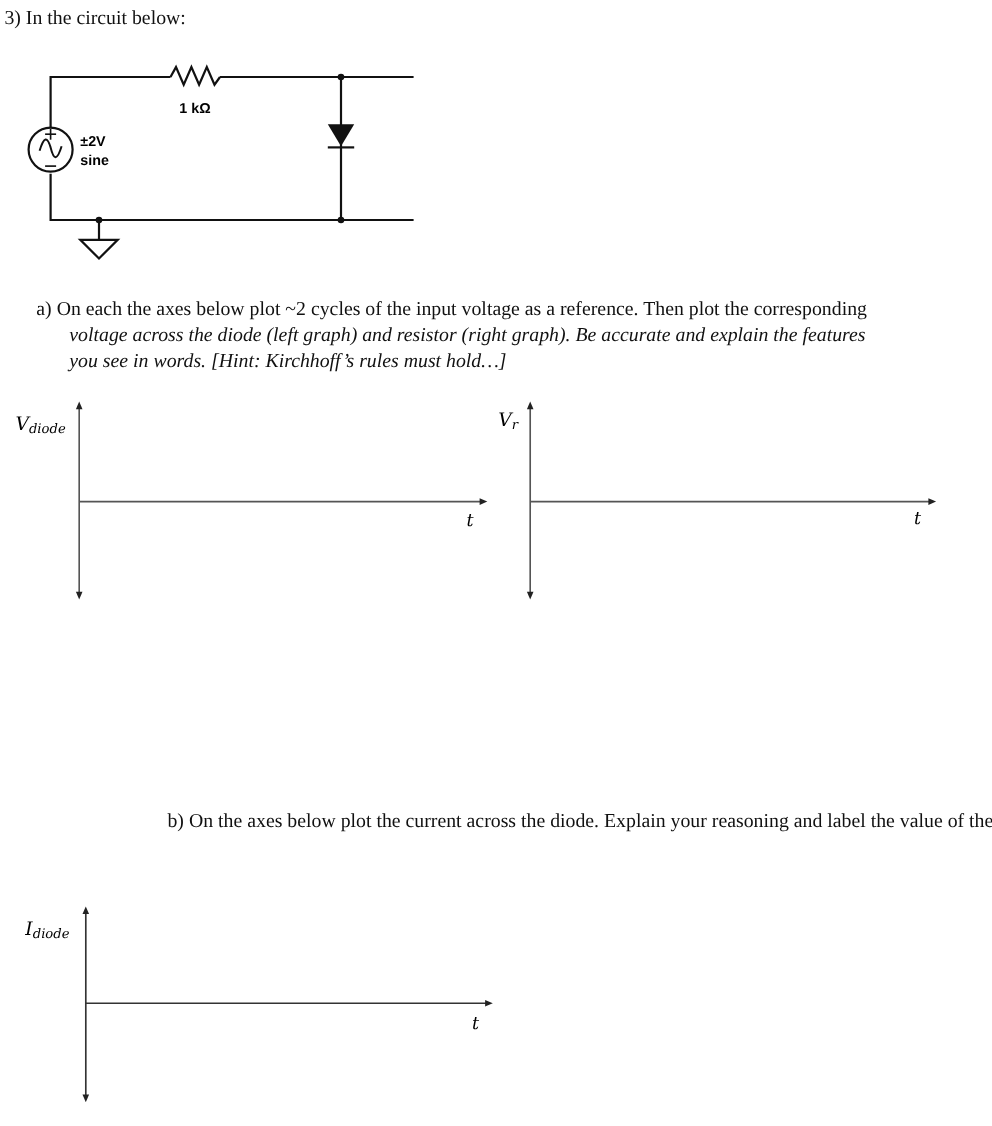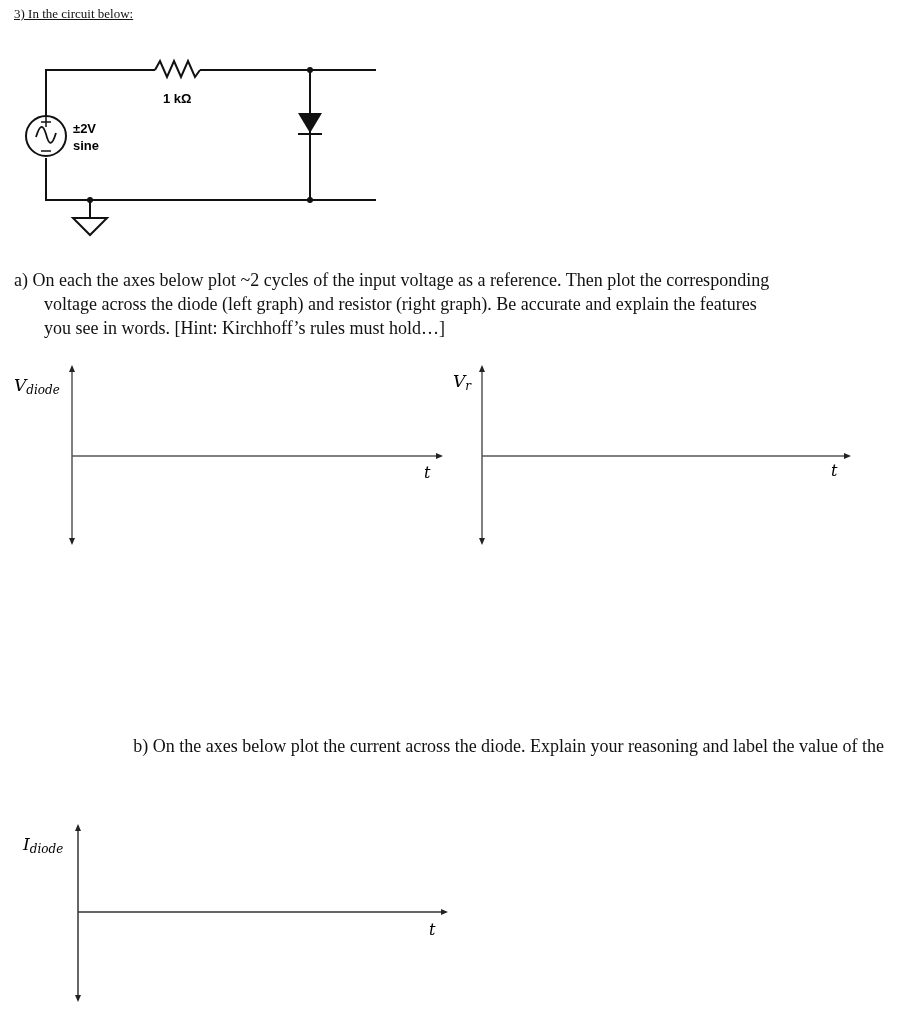--- a/index.html
+++ b/index.html
@@ -1,24 +1,24 @@
 <!DOCTYPE html>
 <html><head>
   <meta charset="utf-8">
   <style>
     html, body { margin: 0; padding: 0; background: #ffffff; }
     body { width: 902px; height: 1024px; position: relative; overflow: hidden;
            font-family: "Liberation Serif", serif; color: #111; }
     .abs { position: absolute; }
-    .q-title { left: 14px; top: 6px; font-size: 13px; text-decoration: underline; }
-    .para { font-size: 18px; line-height: 24px; }
+    .q-title { left: 4px; top: 6px; font-size: 18px; }
+    .para { font-size: 18px; line-height: 24px; margin-left: 19px; }
     .para-a { left: 14px; top: 268px; width: 870px; }
     .para-b { left: 14px; top: 734px; width: 870px; text-align: right; }
     .para .first { display: block; }
-    .para .cont { display: block; padding-left: 30px; }
+    .para .cont { display: block; padding-left: 30px; font-style: italic; }
     svg text.sans { font-family: "Liberation Sans", sans-serif; font-weight: bold; }
     svg text.math { font-family: "DejaVu Serif", serif; font-style: italic; }
   </style>
 </head>
 <body>
 
 <div class="abs q-title">3) In the circuit below:</div>
 
 <svg class="abs" style="left:0;top:0" width="420" height="250">
   <g stroke="#111" stroke-width="2" fill="none">

